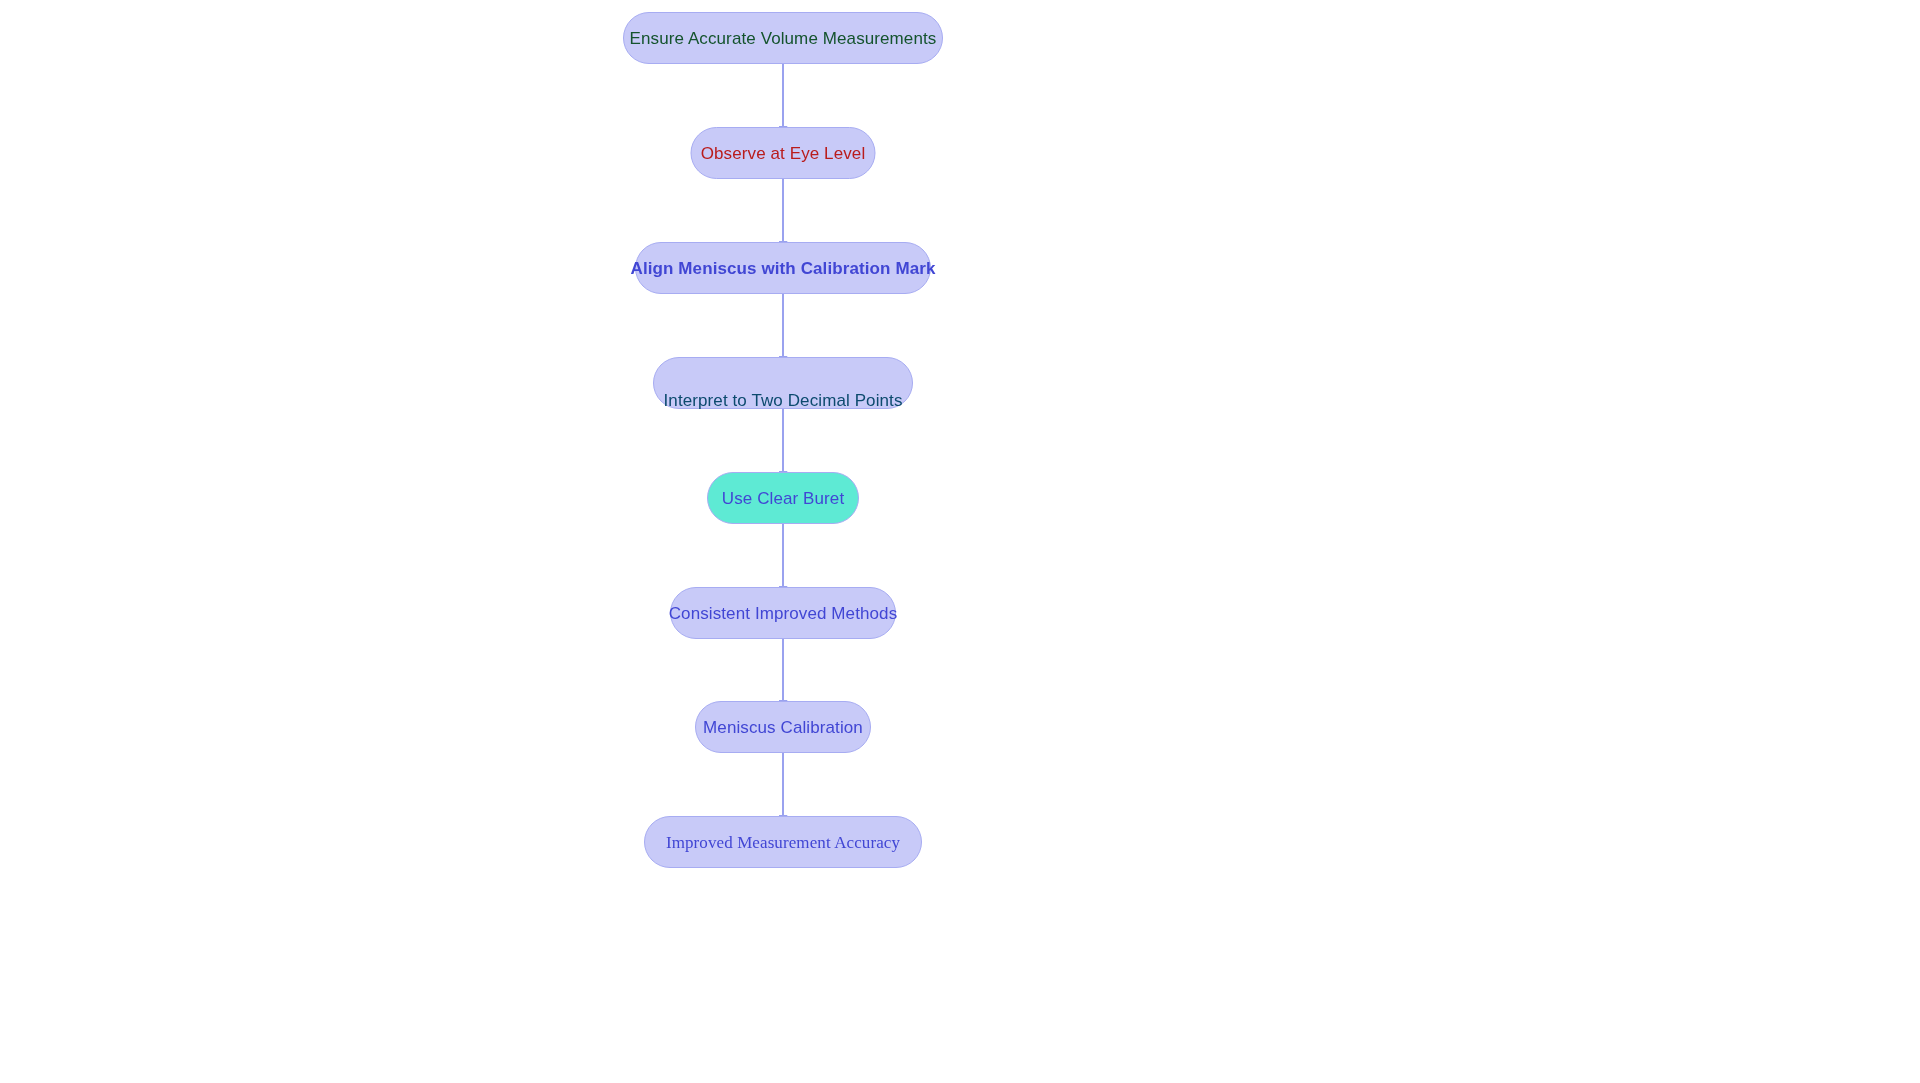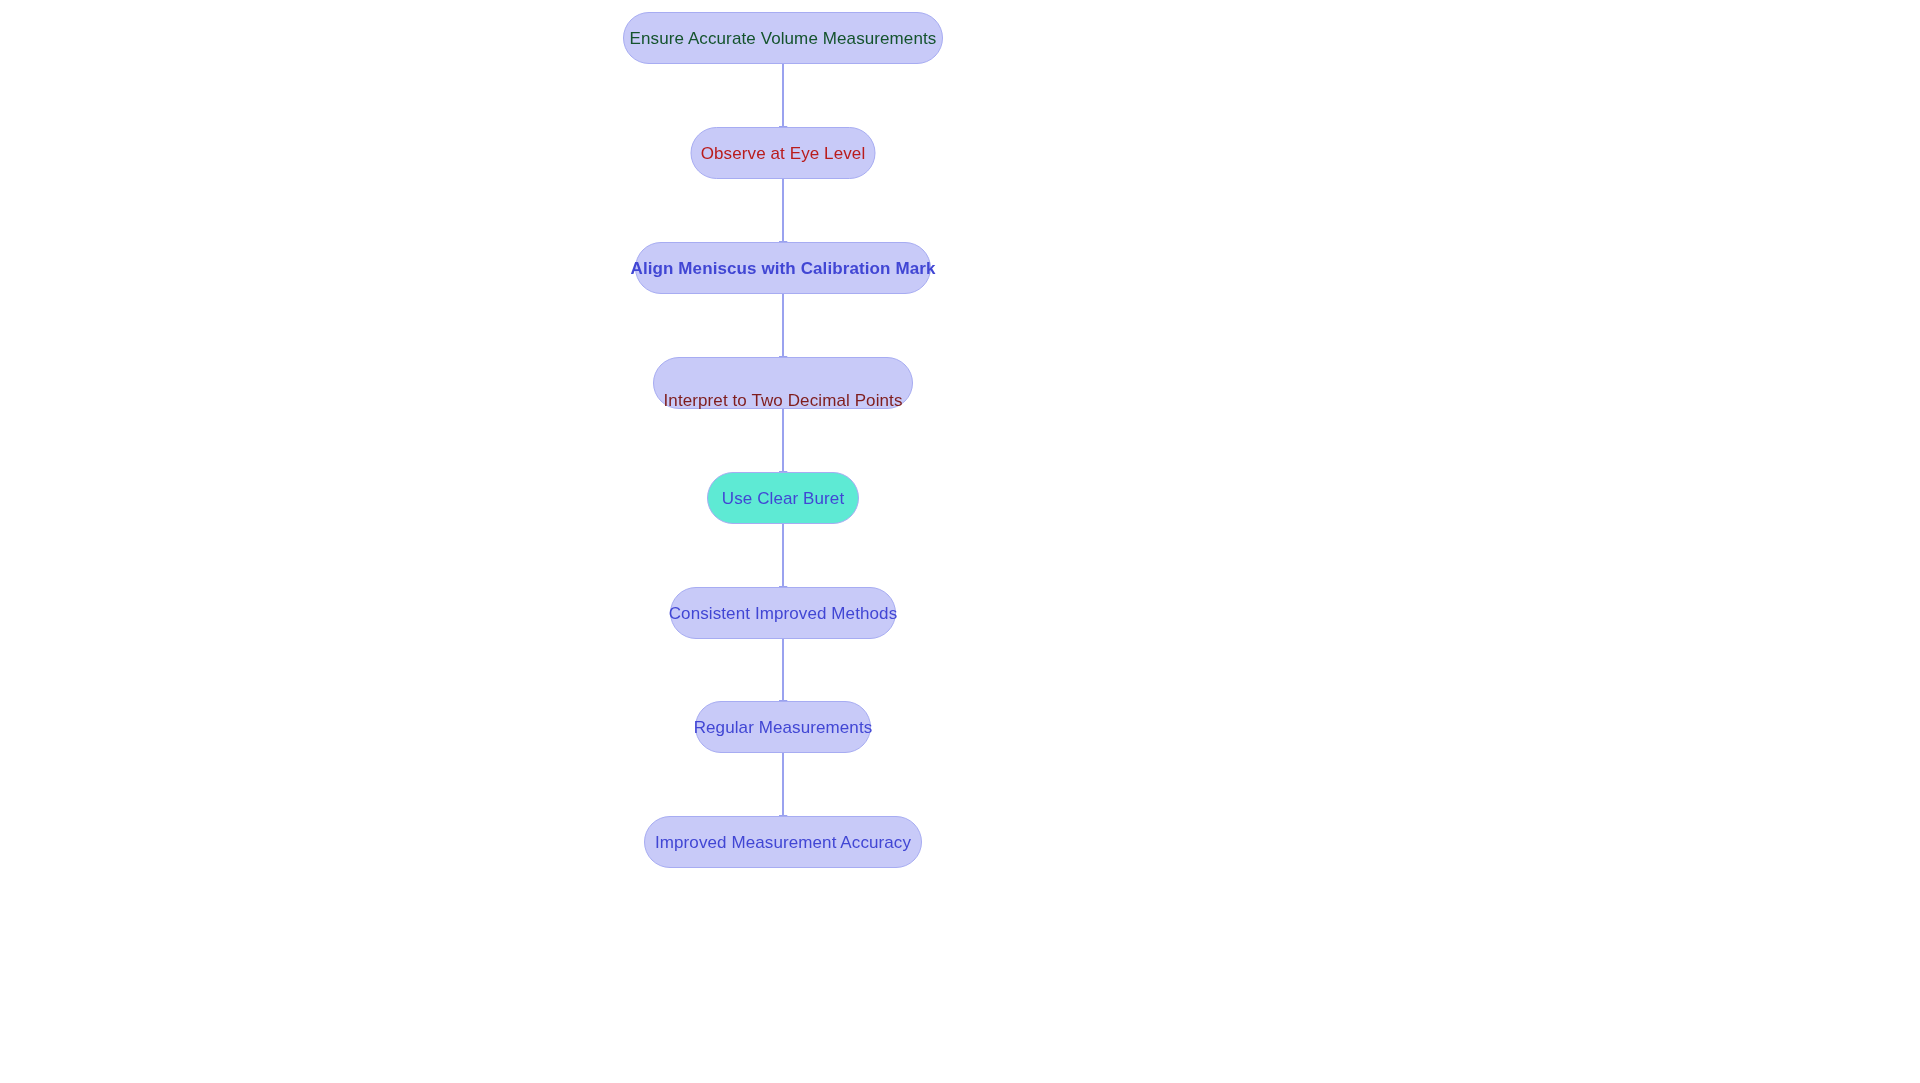--- a/index.html
+++ b/index.html
@@ -82,29 +82,29 @@
       <div class="flow-node" style="left: 783px; top: 12px; width: 320px; height: 52px; border-radius: 26px; background: rgb(200, 202, 248); border-color: rgb(167, 172, 242);">
         <span class="flow-node-label" style="color: #14532d;">Ensure Accurate Volume Measurements</span>
       </div>
       <div class="flow-node" style="left: 783px; top: 127px; width: 185px; height: 52px; border-radius: 26px; background: rgb(200, 202, 248); border-color: rgb(167, 172, 242);">
         <span class="flow-node-label" style="color: #b91c1c;">Observe at Eye Level</span>
       </div>
       <div class="flow-node" style="left: 783px; top: 242px; width: 296px; height: 52px; border-radius: 26px; background: rgb(200, 202, 248); border-color: rgb(167, 172, 242);">
         <span class="flow-node-label" style="color: rgb(65, 70, 212); font-weight: bold;">Align Meniscus with Calibration Mark</span>
       </div>
       <div class="flow-node" style="left: 783px; top: 357px; width: 260px; height: 52px; border-radius: 26px; background: rgb(200, 202, 248); border-color: rgb(167, 172, 242);">
-        <span class="flow-node-label" style="color: #7f1d1d; margin-top: 34px;">Interpret to Two Decimal Points</span>
+        <span class="flow-node-label" style="color: #0c4a6e; margin-top: 34px;">Interpret to Two Decimal Points</span>
       </div>
       <div class="flow-node" style="left: 783px; top: 472px; width: 152px; height: 52px; border-radius: 26px; background: #5eead4; border-color: rgb(167, 172, 242); align-items: center;">
         <span class="flow-node-label" style="color: rgb(65, 70, 212);">Use Clear Buret</span>
       </div>
       <div class="flow-node" style="left: 783px; top: 587px; width: 226px; height: 52px; border-radius: 26px; background: rgb(200, 202, 248); border-color: rgb(167, 172, 242);">
         <span class="flow-node-label" style="color: rgb(65, 70, 212);">Consistent Improved Methods</span>
       </div>
       <div class="flow-node" style="left: 783px; top: 701px; width: 176px; height: 52px; border-radius: 26px; background: rgb(200, 202, 248); border-color: rgb(167, 172, 242);">
-        <span class="flow-node-label" style="color: rgb(65, 70, 212);">Regular Measurements</span>
+        <span class="flow-node-label" style="color: rgb(65, 70, 212);">Meniscus Calibration</span>
       </div>
-      <div class="flow-node" style="left: 783px; top: 816px; width: 278px; height: 52px; border-radius: 26px; background: rgb(200, 202, 248); border-color: rgb(167, 172, 242);">
+      <div class="flow-node" style="left: 783px; top: 816px; width: 278px; height: 52px; border-radius: 26px; background: rgb(200, 202, 248); border-color: rgb(167, 172, 242); font-family: Liberation Serif, serif;">
         <span class="flow-node-label" style="color: rgb(65, 70, 212);">Improved Measurement Accuracy</span>
       </div>
     </div>
 
 </div>
 
 </body></html>

